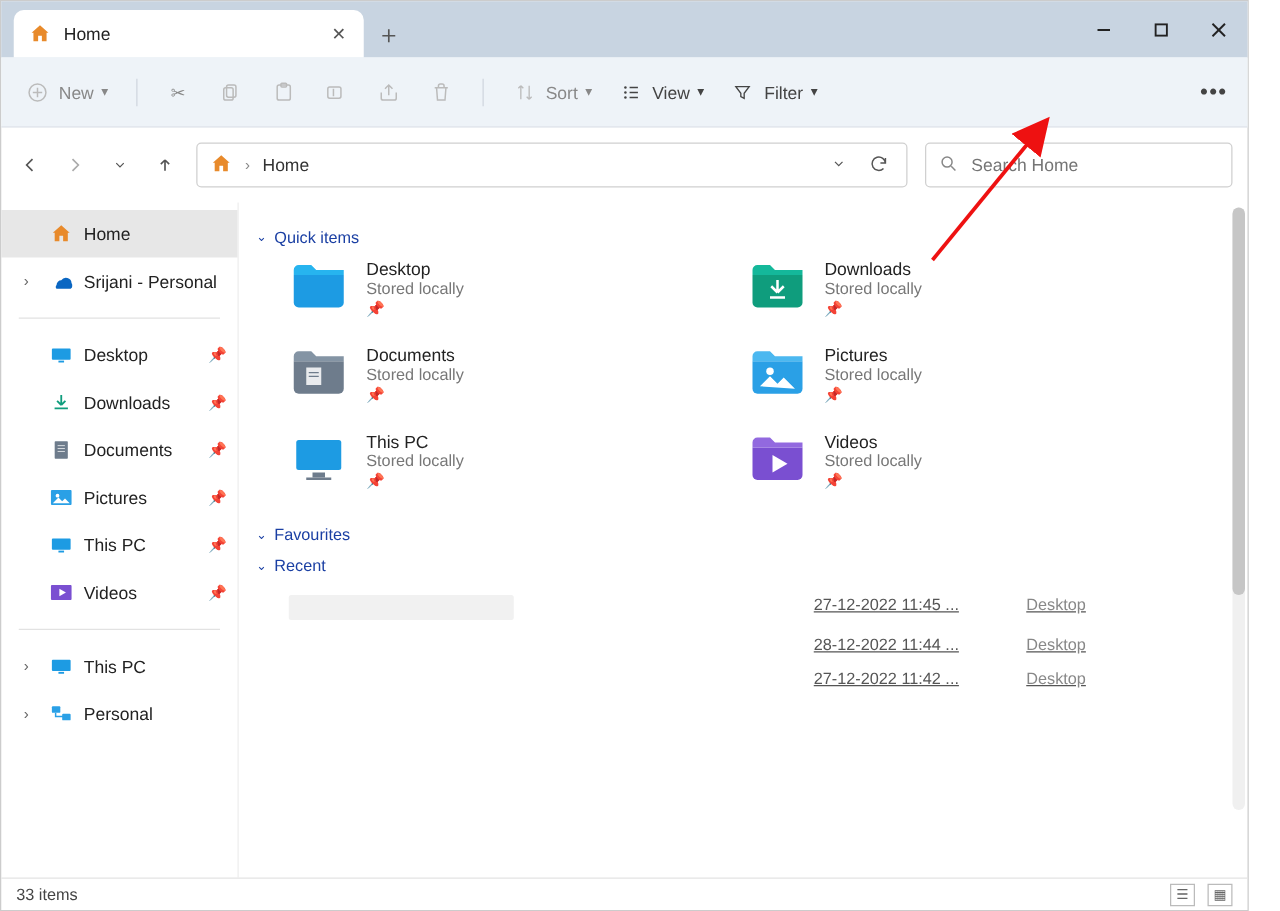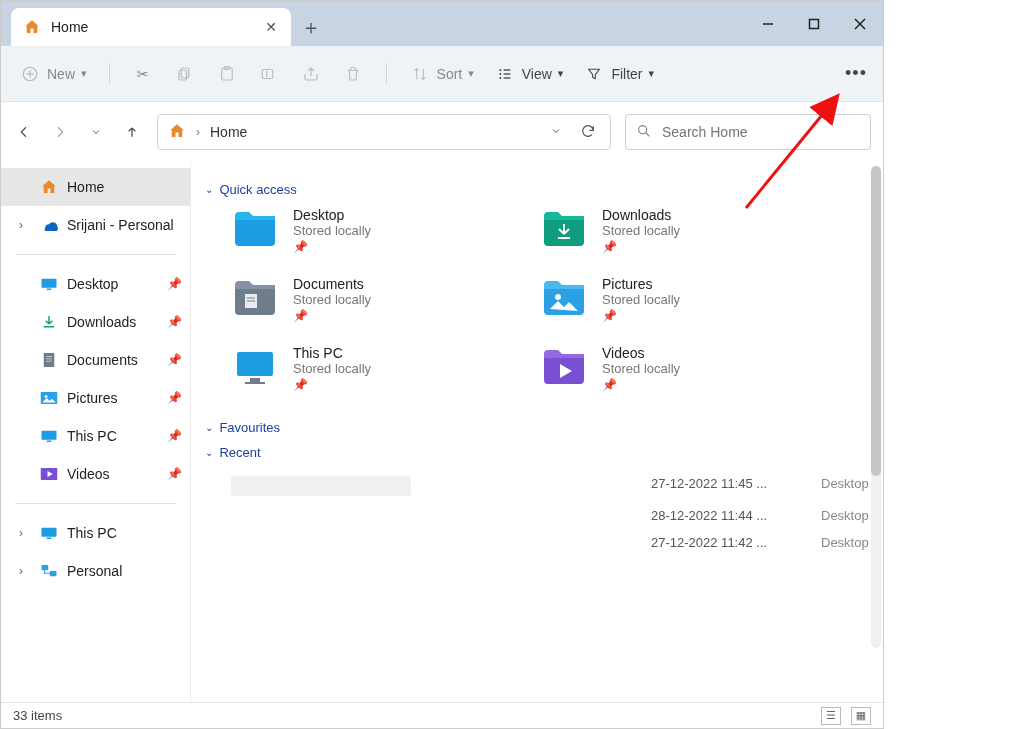--- a/index.html
+++ b/index.html
@@ -1,17 +1,17 @@
 <!DOCTYPE html>
 <html><head>
 <meta charset="utf-8">
 <style>
   * { box-sizing: border-box; margin: 0; padding: 0; font-family: "Segoe UI", Arial, sans-serif; }
   html, body { width: 1024px; height: 729px; overflow: hidden; background: #fff; }
-  .window { width: 884px; height: 729px; display:flex; flex-direction:column; border:1px solid #ccc; }
+  .window { width: 999px; height: 729px; display:flex; flex-direction:column; border:1px solid #ccc; }
 
   
   .titlebar { height:45px; background:#c8d4e1; display:flex; align-items:flex-end; padding-left:10px; }
   .tab { background:#fff; border-top-left-radius:8px; border-top-right-radius:8px; height:38px; width:280px; display:flex; align-items:center; padding:0 12px; gap:10px; }
   .tab .home-icon svg { display:block; }
   .tab .title { font-size:14px; flex:1; color:#222; }
   .tab .close { width:16px; color:#555; font-size:14px; cursor:pointer; text-align:center; }
   .newtab { width:40px; height:38px; display:flex; align-items:center; justify-content:center; color:#555; font-size:20px; cursor:pointer; }
   .winctrls { margin-left:auto; display:flex; height:45px; }
   .winctrl { width:46px; display:flex; align-items:center; justify-content:center; color:#222; cursor:pointer; font-size:14px; }
@@ -50,21 +50,21 @@
   .main { flex:1; overflow:hidden; position:relative; padding:14px 24px 0 14px; font-size:14px; color:#222; }
   .section-head { color:#1a3fa3; font-size:13px; display:flex; align-items:center; gap:6px; cursor:pointer; margin:6px 0 10px; }
   .section-head .caret { font-size:10px; }
   .qa-grid { display:grid; grid-template-columns: 1fr 1fr; column-gap:30px; row-gap:22px; padding-left:26px; padding-right:40px; }
   .qa-item { display:flex; gap:14px; align-items:flex-start; cursor:pointer; }
   .qa-icon { width:48px; height:42px; display:flex; align-items:center; justify-content:center; }
   .qa-text .t { font-size:14px; color:#222; }
   .qa-text .s { font-size:13px; color:#777; }
   .qa-text .p { font-size:12px; color:#888; margin-top:2px; }
   .fav-empty { text-align:center; color:#6a6a6a; font-size:14px; margin:18px 0 24px; }
-  .recent-row { display:grid; grid-template-columns: 400px 150px 90px; column-gap:20px; padding:6px 0 6px 26px; font-size:13px; color:#555; }
+  .recent-row { display:grid; grid-template-columns: 400px 150px 90px; column-gap:20px; padding:6px 0 6px 26px; font-size:13px; color:#555;text-decoration:underline; }
   .recent-row .thumb { width:180px; height:20px; background:#f1f1f1; border-radius:2px; }
   .recent-row .loc { color:#888; }
 
   .scrollbar { position:absolute; right:2px; top:4px; bottom:54px; width:10px; background:#f0f0f0; border-radius:5px; }
   .scrollbar .thumb { position:absolute; top:0; width:10px; height:310px; background:#c6c6c6; border-radius:5px; }
 
   
   .arrow-ann { position:absolute; top:88px; left:736px; pointer-events:none; }
 
   
@@ -359,21 +359,21 @@
             </svg>
           </span>
         <span>Personal</span>
       </div>
     </div>
 
     <div class="main">
 
       <div class="section-head">
         <span class="caret">⌄</span>
-        <span>Quick access</span>
+        <span>Quick items</span>
       </div>
 
       <div class="qa-grid">
         <div class="qa-item">
           <div class="qa-icon">
               <svg width="48" height="40" viewBox="0 0 48 40">
                 <path class="folder-blue" d="M4 12h40v22a4 4 0 01-4 4H8a4 4 0 01-4-4z"></path>
                 <path fill="#27b4ef" d="M4 8a4 4 0 014-4h10l4 4h22v4H4z"></path>
               </svg>
             </div>

